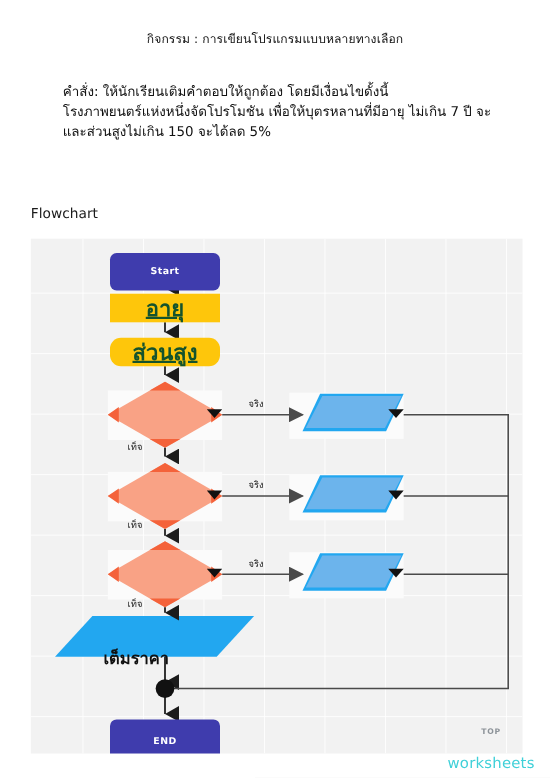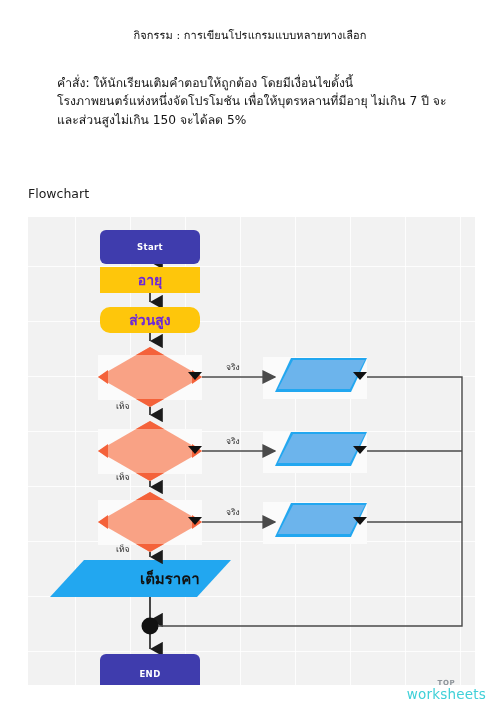--- a/index.html
+++ b/index.html
@@ -58,24 +58,24 @@
     color:#ffffff;
     font-size:8.5px;
     font-weight:bold;
     letter-spacing:.4px;
     display:flex;align-items:center;justify-content:center;
   }
 
   .io-yellow{
     position:absolute;
     background:#fec60b;
-    color:#6d28d9;
-    font-size:14px;
+    color:#14532d;
+    font-size:20px;
     font-weight:bold;
-    display:flex;align-items:center;justify-content:center;
+    display:flex;align-items:center;justify-content:center;text-decoration:underline;
   }
 
   .edge-label{
     position:absolute;
     font-size:8.5px;
     color:#1b1b1b;
     white-space:nowrap;
   }
 
   .para-text{
@@ -84,21 +84,21 @@
     white-space:nowrap;
   }
 
   
   .logo{
     position:absolute;right:14px;bottom:6px;
     text-align:center;line-height:1;
   }
   .logo .top{
     font-size:7px;font-weight:bold;color:#8d9399;letter-spacing:.6px;
-    display:block;margin-bottom:1px;
+    display:block;margin-bottom:19px;
   }
   .logo .ws{
     font-size:13.5px;color:#3fd0d8;letter-spacing:.2px;display:block;
   }
 </style>
 </head>
 <body>
 
 <div class="worksheet">
 
@@ -213,21 +213,21 @@
     </div>
 
     <div class="io-yellow" style="left:72px;top:50px;width:100px;height:26px;">
       <span>อายุ</span>
     </div>
 
     <div class="io-yellow" style="left:72px;top:90px;width:100px;height:26px;border-radius:10px;">
       <span>ส่วนสูง</span>
     </div>
 
-    <div class="para-text" style="left:66px;top:350px;margin-left:46px;">เต็มราคา</div>
+    <div class="para-text" style="left:66px;top:370px;">เต็มราคา</div>
 
     <div class="term" style="left:72px;top:437px;width:100px;height:40px;">
       <span>END</span>
     </div>
 
     <div class="edge-label" style="left:198px;top:143px;">จริง</div>
     <div class="edge-label" style="left:198px;top:217px;">จริง</div>
     <div class="edge-label" style="left:198px;top:288px;">จริง</div>
 
     <div class="edge-label" style="left:88px;top:182px;">เท็จ</div>

